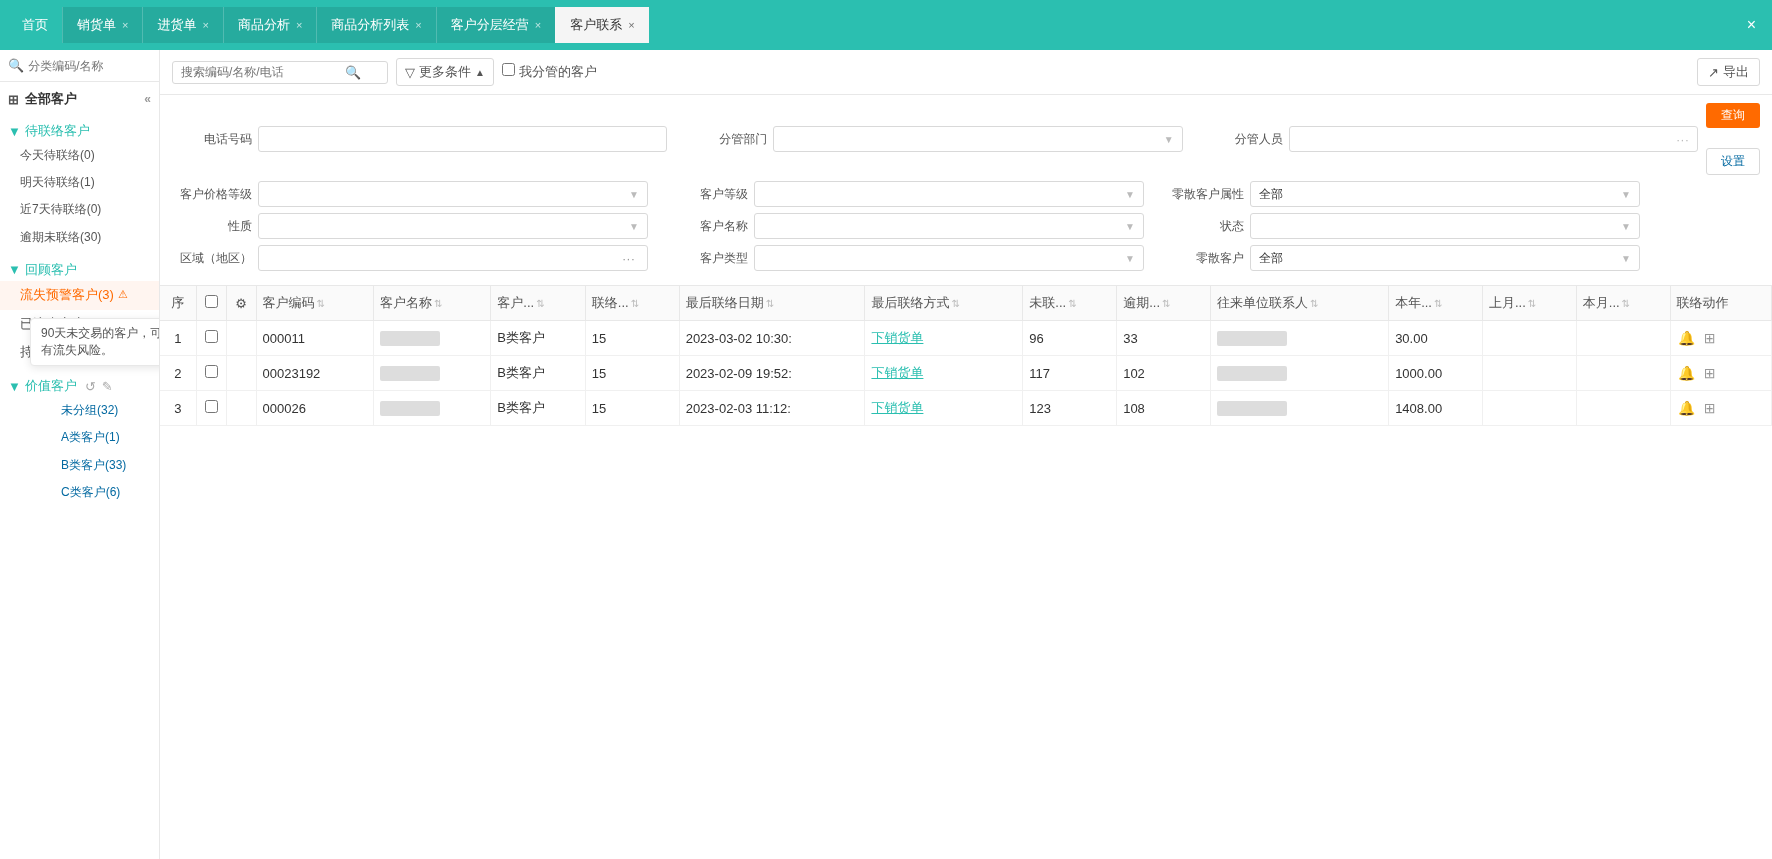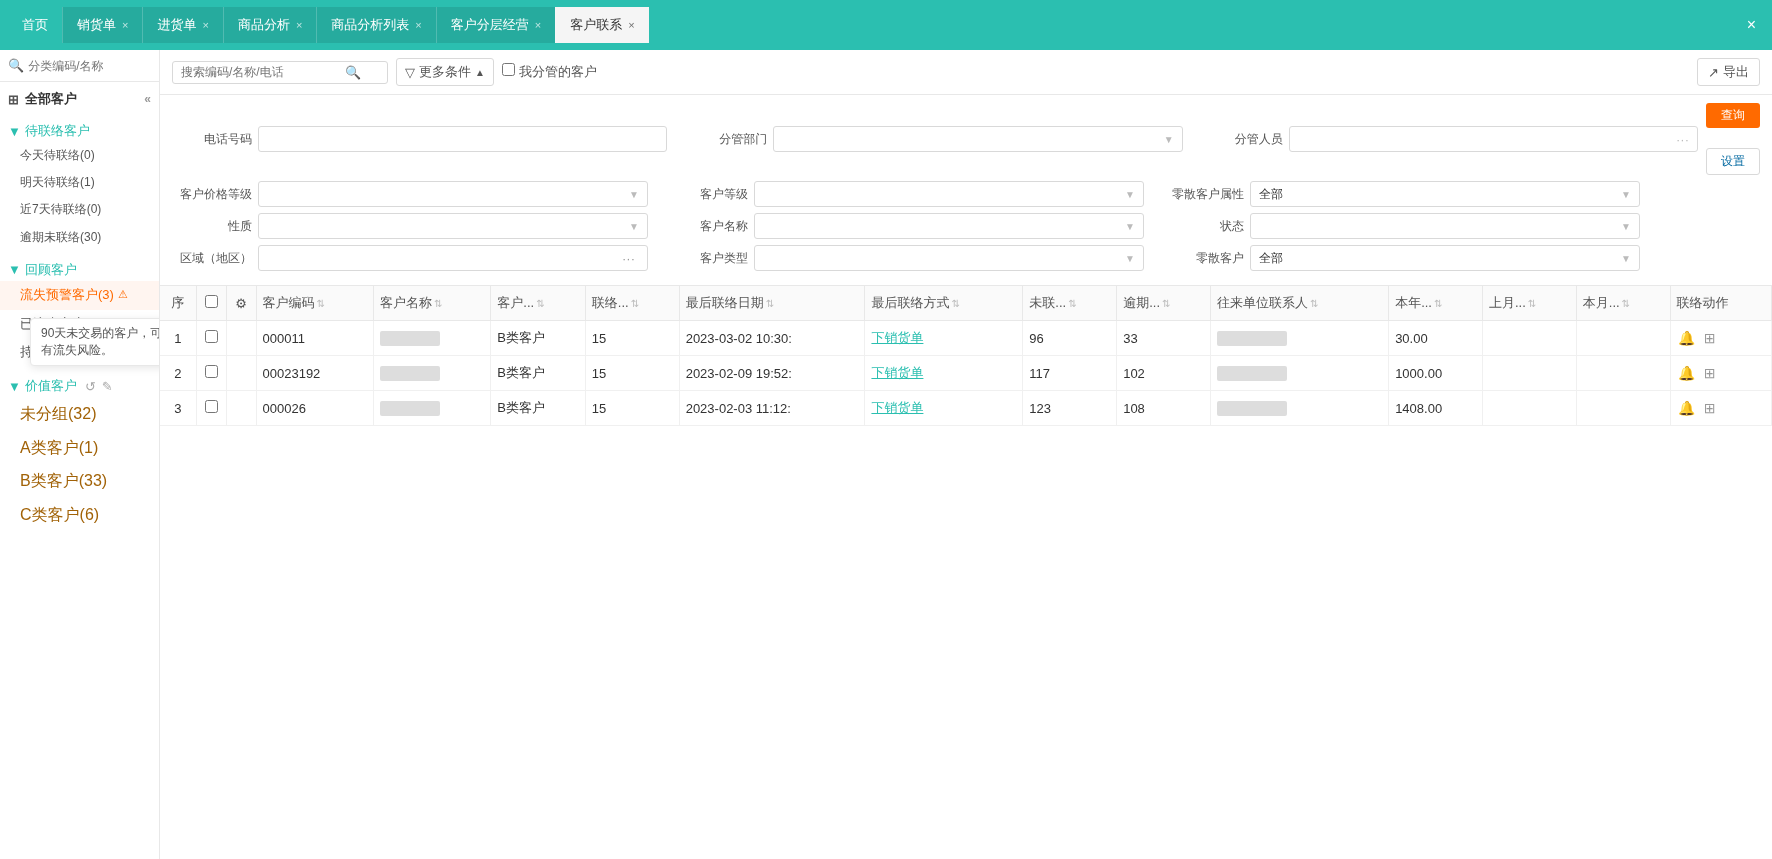--- a/index.html
+++ b/index.html
@@ -137,24 +137,25 @@
       color: #2bbfb0;
       font-size: 12px;
       display: flex;
       align-items: center;
       gap: 4px;
       cursor: pointer;
       margin-top: 4px;
     }
     .sidebar-value-label {
       padding: 4px 8px 4px 20px;
-      color: #a16207;
-      font-size: 16px;
+      color: #0369a1;
+      font-size: 12px;
       cursor: pointer;
       line-height: 1.6;
+      margin-left: 41px;
     }
 
     
     .content {
       flex: 1;
       display: flex;
       flex-direction: column;
       overflow: hidden;
     }
 

